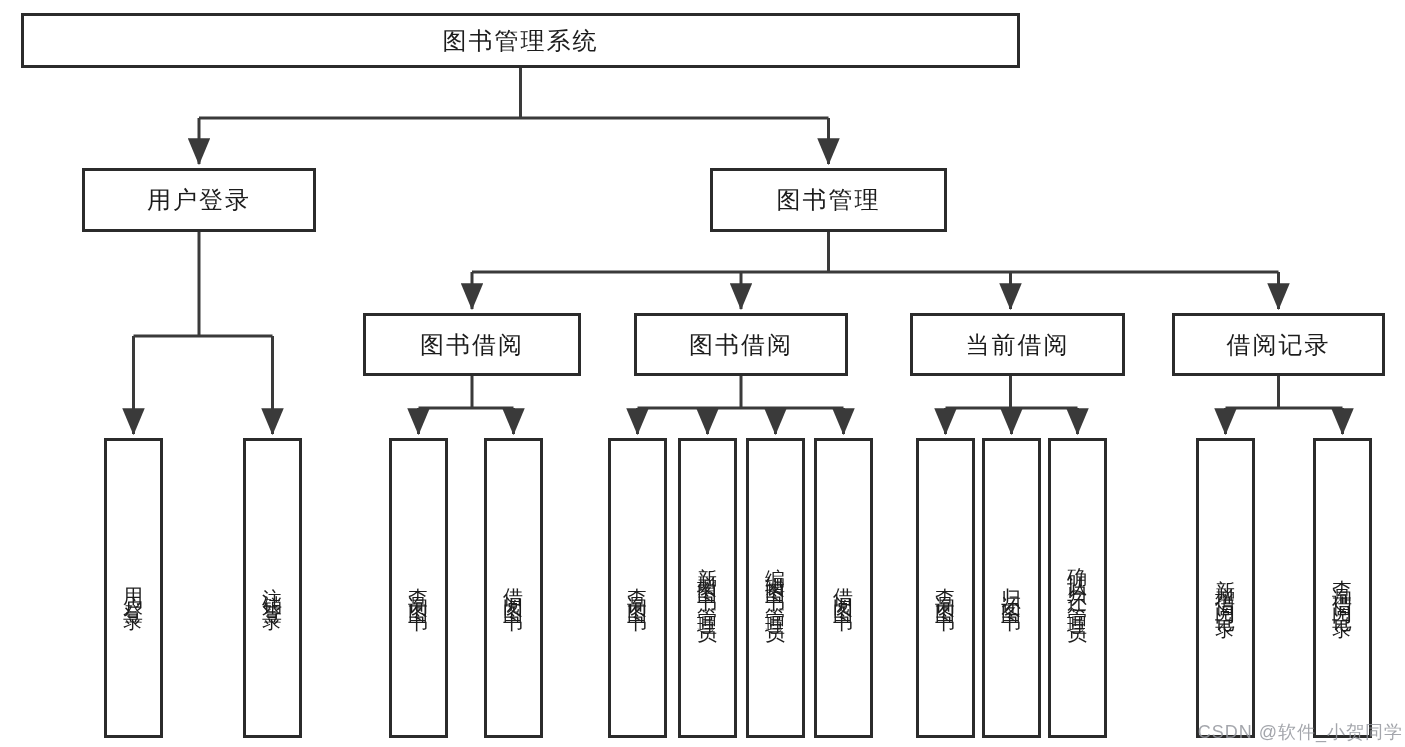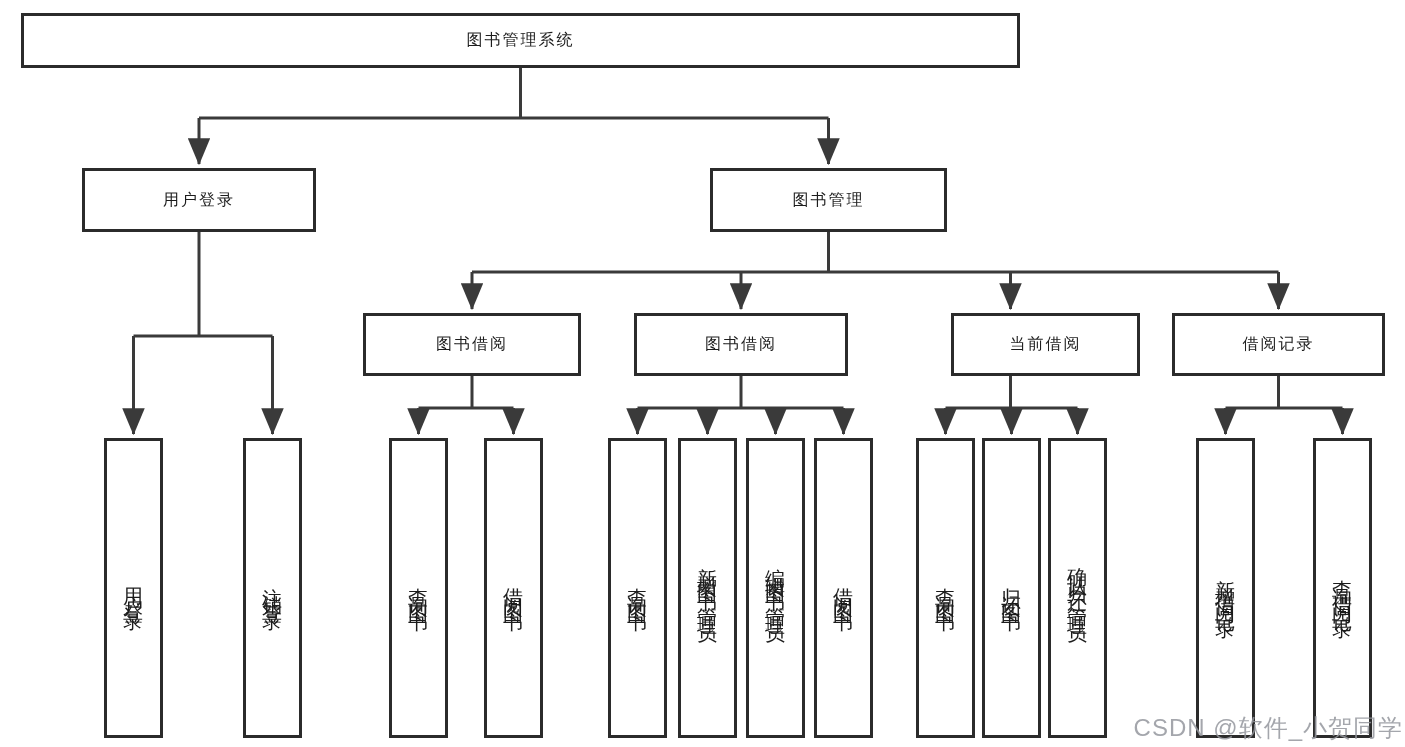--- a/index.html
+++ b/index.html
@@ -14,21 +14,21 @@
     position:absolute; left:0; top:0; width:1405px; height:747px;
     pointer-events:none;
   }
   .node {
     position:absolute;
     box-sizing:border-box;
     border:3px solid #2b2b2b;
     background:#ffffff;
     display:flex; align-items:center; justify-content:center;
     color:#1c1c1c;
-    font-size:16px;
+    font-size:24px;
     letter-spacing:2px;
     white-space:nowrap;
   }
   .leaf {
     position:absolute;
     box-sizing:border-box;
     width:59px; height:300px;
     border:3px solid #2b2b2b;
     background:#ffffff;
     display:flex; align-items:center; justify-content:center;
@@ -38,21 +38,21 @@
     writing-mode:vertical-rl;
     text-orientation:mixed;
     font-size:20px;
     letter-spacing:8px;
     line-height:1;
     color:#1c1c1c;
   }
   .watermark {
     position:absolute;
     right:2px; bottom:3px;
-    font-size:24px;
+    font-size:18px;
     color:rgba(148,151,157,0.85);
     letter-spacing:1px;
     z-index:10;
     white-space:nowrap;
   }
 </style>
 </head>
 <body>
 
 <div class="stage">
@@ -95,21 +95,21 @@
     </g>
   </svg>
 
   <div class="node" style="left:21px; top:13px; width:999px; height:55px;">图书管理系统</div>
 
   <div class="node" style="left:82px; top:168px; width:234px; height:64px;">用户登录</div>
   <div class="node" style="left:710px; top:168px; width:237px; height:64px;text-align:right;">图书管理</div>
 
   <div class="node" style="left:363px; top:313px; width:218px; height:63px;">图书借阅</div>
   <div class="node" style="left:634px; top:313px; width:214px; height:63px;">图书借阅</div>
-  <div class="node" style="left:951px; top:313px; width:189px; height:63px;">当前借阅</div>
+  <div class="node" style="left:910px; top:313px; width:215px; height:63px;">当前借阅</div>
   <div class="node" style="left:1172px; top:313px; width:213px; height:63px;">借阅记录</div>
 
   <div class="leaf" style="left:104px; top:438px;">
     <span class="vtext">用户登录</span>
   </div>
   <div class="leaf" style="left:243px; top:438px;">
     <span class="vtext">注销登录</span>
   </div>
 
   <div class="leaf" style="left:389px; top:438px;">

